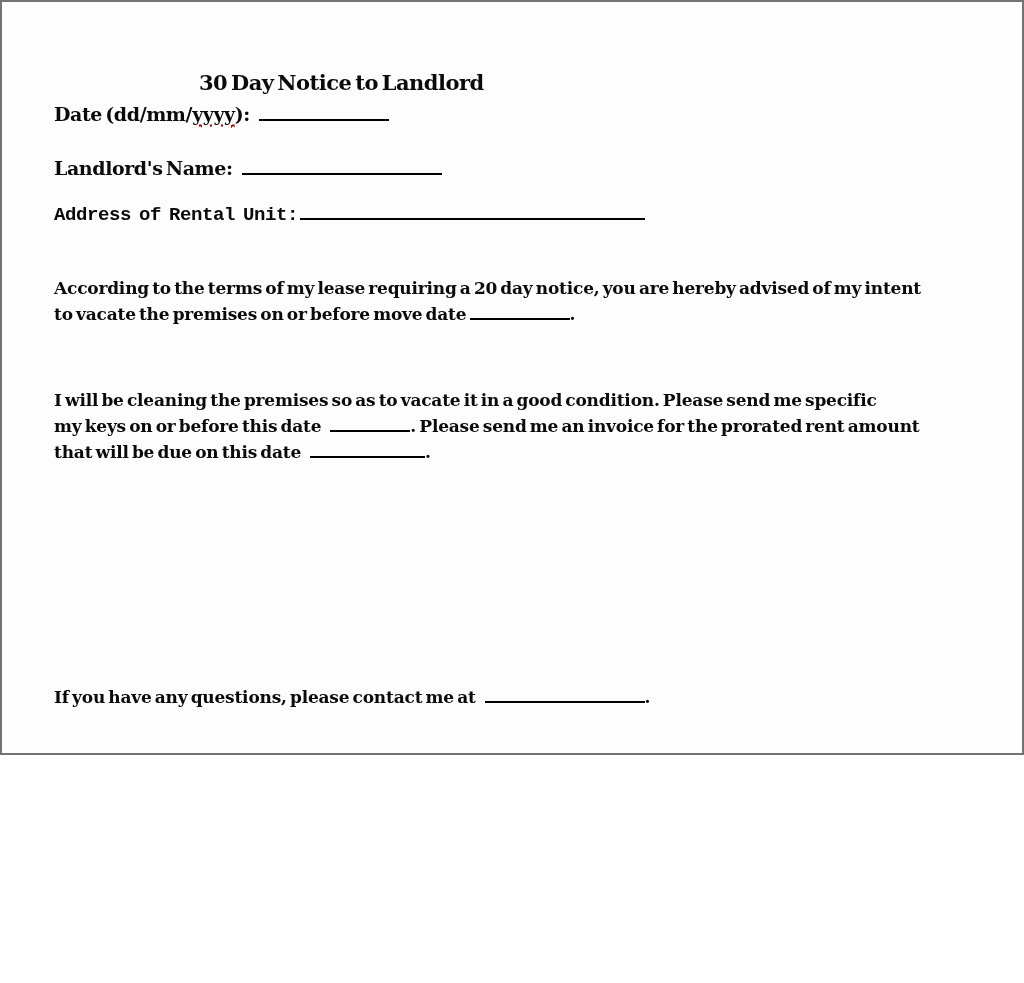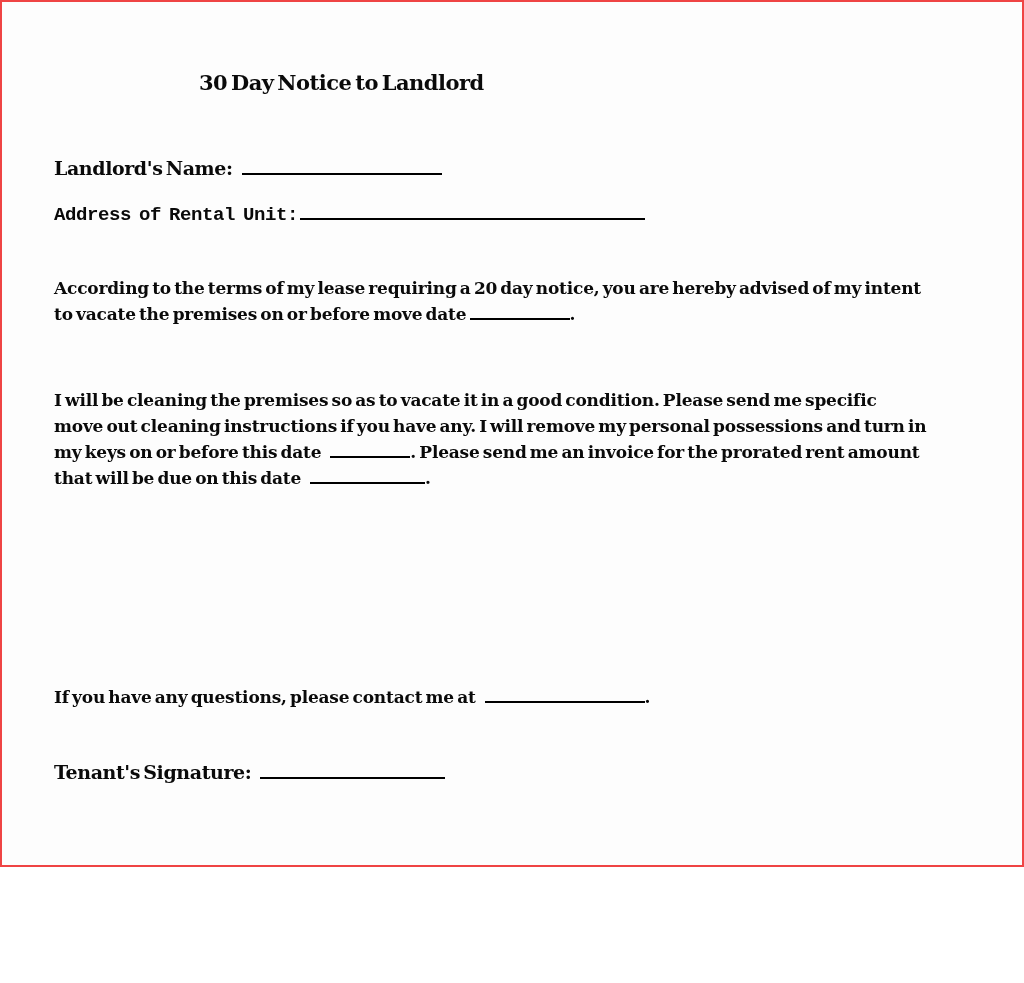--- a/index.html
+++ b/index.html
@@ -4,23 +4,23 @@
 <style>
   html, body { margin: 0; padding: 0; }
   body {
     width: 1024px; height: 983px;
     background: #ffffff;
     font-family: "DejaVu Serif", serif;
     color: #0a0a0a;
   }
   .page {
     position: relative;
-    width: 1024px; height: 867px;
+    width: 1024px; height: 755px;
     box-sizing: border-box;
-    border: 2px solid #ef4444;
+    border: 2px solid #737373;
     background: #fdfdfd;
     overflow: hidden;
   }
   .abs { position: absolute; }
   .doc-title {
     left: 197px; top: 68px;
     font-size: 21px; font-weight: 700;
     letter-spacing: -0.5px; word-spacing: -3px;
     white-space: nowrap;
   }
@@ -65,20 +65,23 @@
   }
   .period { font-weight: 700; }
 </style>
 </head>
 <body>
 
 <div class="page">
 
   <div class="abs doc-title">30 Day Notice to Landlord</div>
 
+  <div class="abs field-row" style="top:101px;">
+    <span><span>Date (dd/mm/</span><span class="misspelled">yyyy</span><span>):</span></span><span class="blank gap" style="width:130px;"></span>
+  </div>
 
   <div class="abs field-row" style="top:155px;">
     <span>Landlord's Name:</span><span class="blank gap" style="width:200px;"></span>
   </div>
 
   <div class="abs field-row" style="top:201px;font-family:Liberation Mono, monospace;">
     <span>Address of Rental Unit:</span><span class="blank gap-sm" style="width:345px;"></span>
   </div>
 
   <div class="abs para" style="top:273px;">
@@ -92,21 +95,20 @@
       <span>or</span>
       <span>before</span>
       <span>move</span>
       <span>date</span>
       <span><span class="blank" style="width:100px;"></span><span class="period">.</span></span>
     </span>
   </div>
 
   <div class="abs para" style="top:385px;">
     <span class="line">I will be cleaning the premises so as to vacate it in a good condition. Please send me specific</span>
-    <span class="line">move out cleaning instructions if you have any. I will remove my personal possessions and turn in</span>
     <span class="line"><span>my keys on or before this date</span><span class="blank gap" style="width:80px;"></span><span>. Please send me an invoice for the prorated rent amount</span></span>
     <span class="line"><span>that will be due on this date</span><span class="blank gap" style="width:115px;"></span><span>.</span></span>
   </div>
 
 
   <div class="abs para" style="top:682px;">
     <span class="line"><span>If you have any questions, please contact me at</span><span class="blank gap" style="width:160px;"></span><span class="period">.</span></span>
   </div>
 
 

